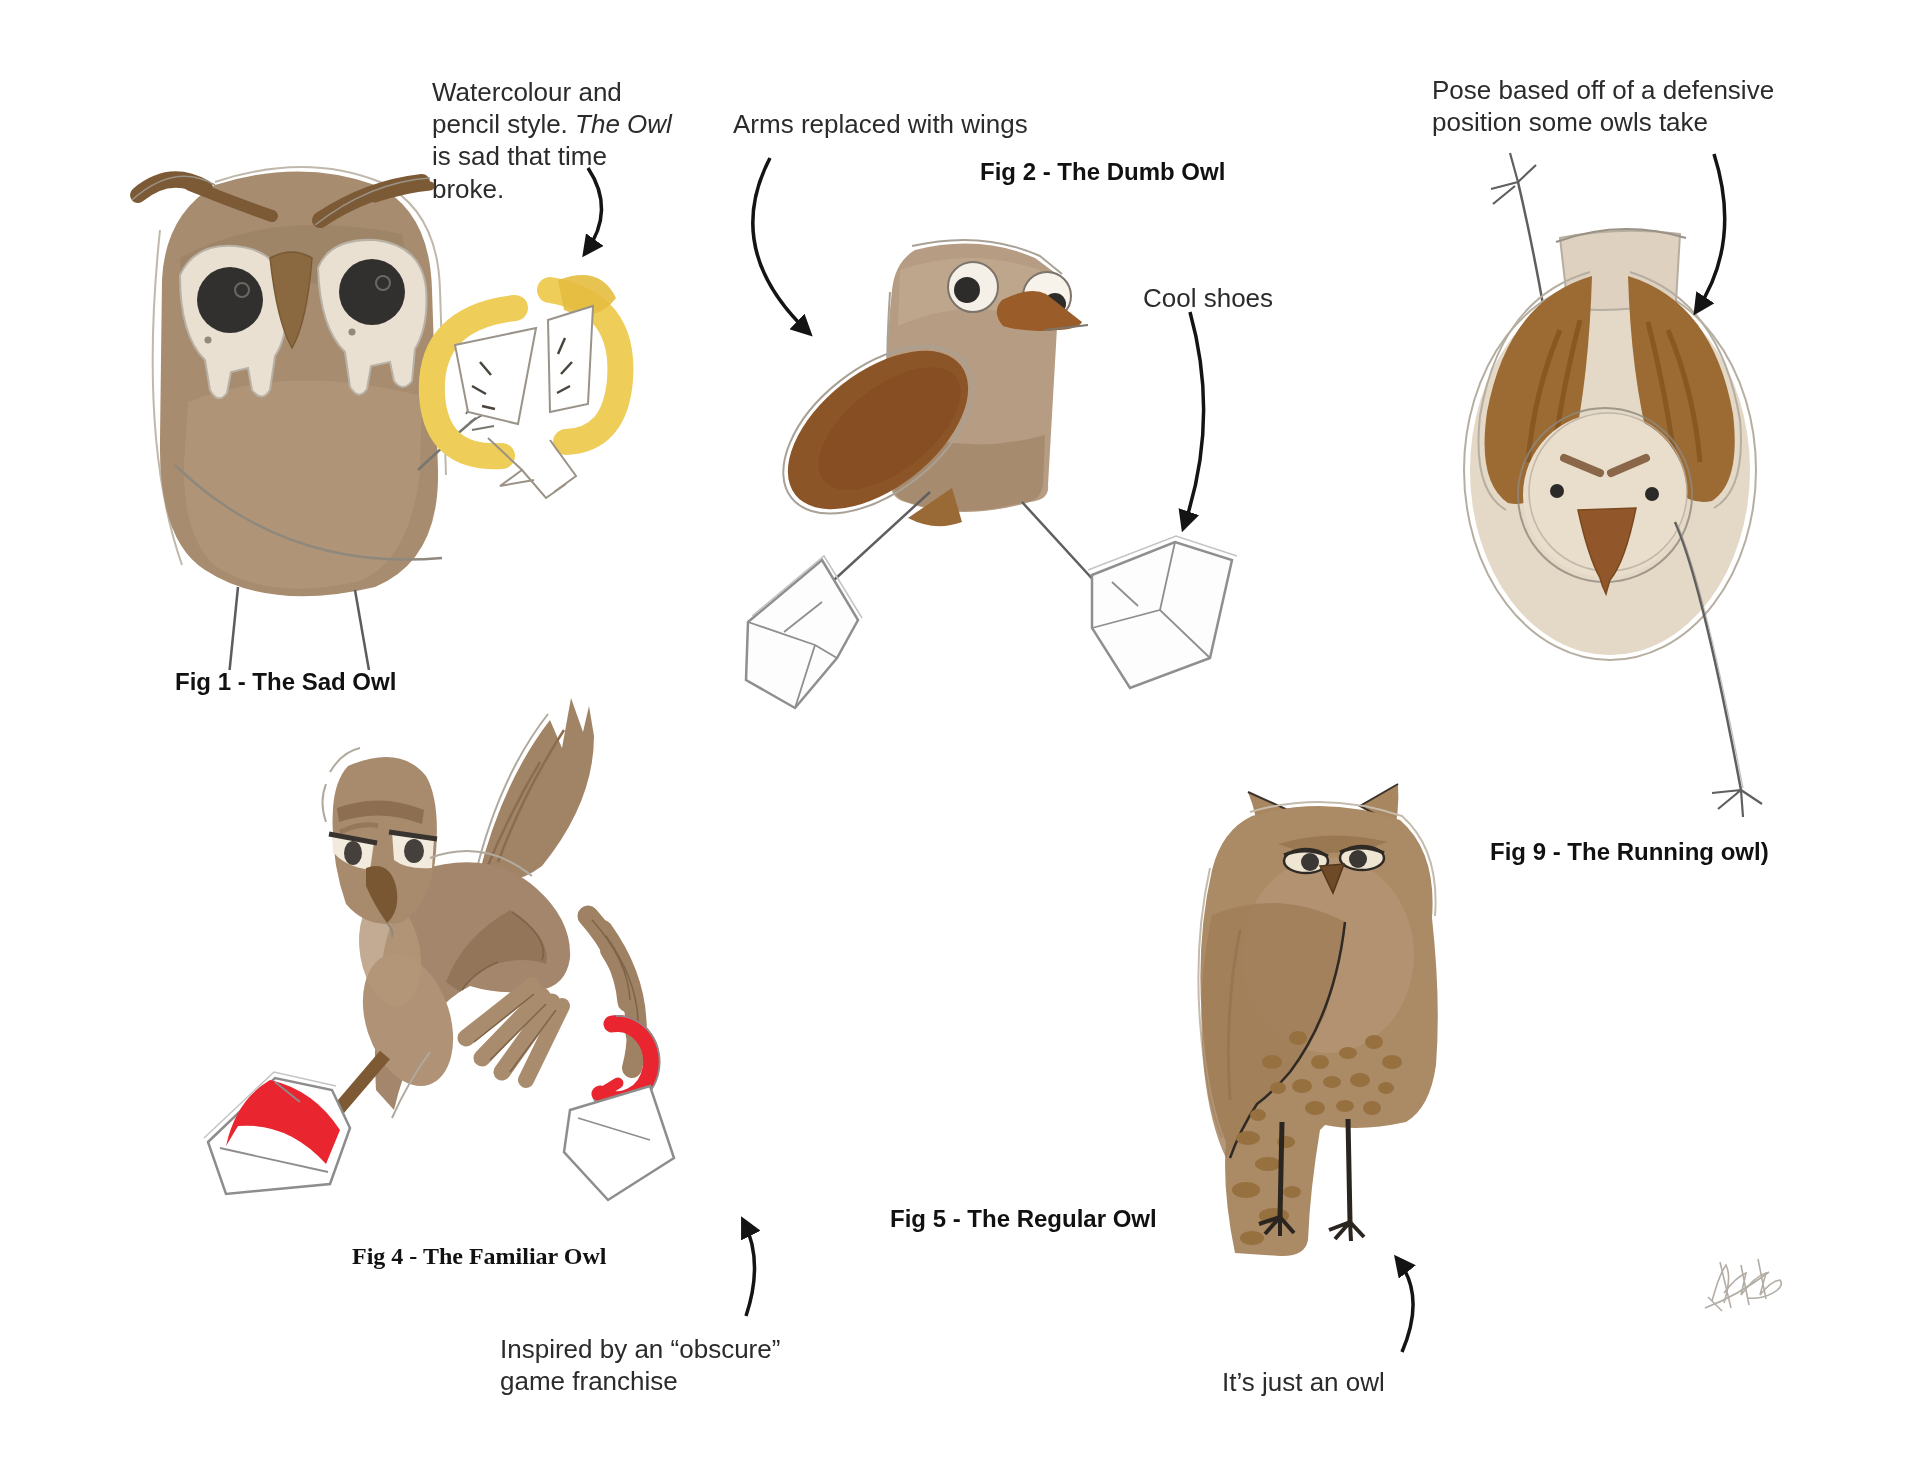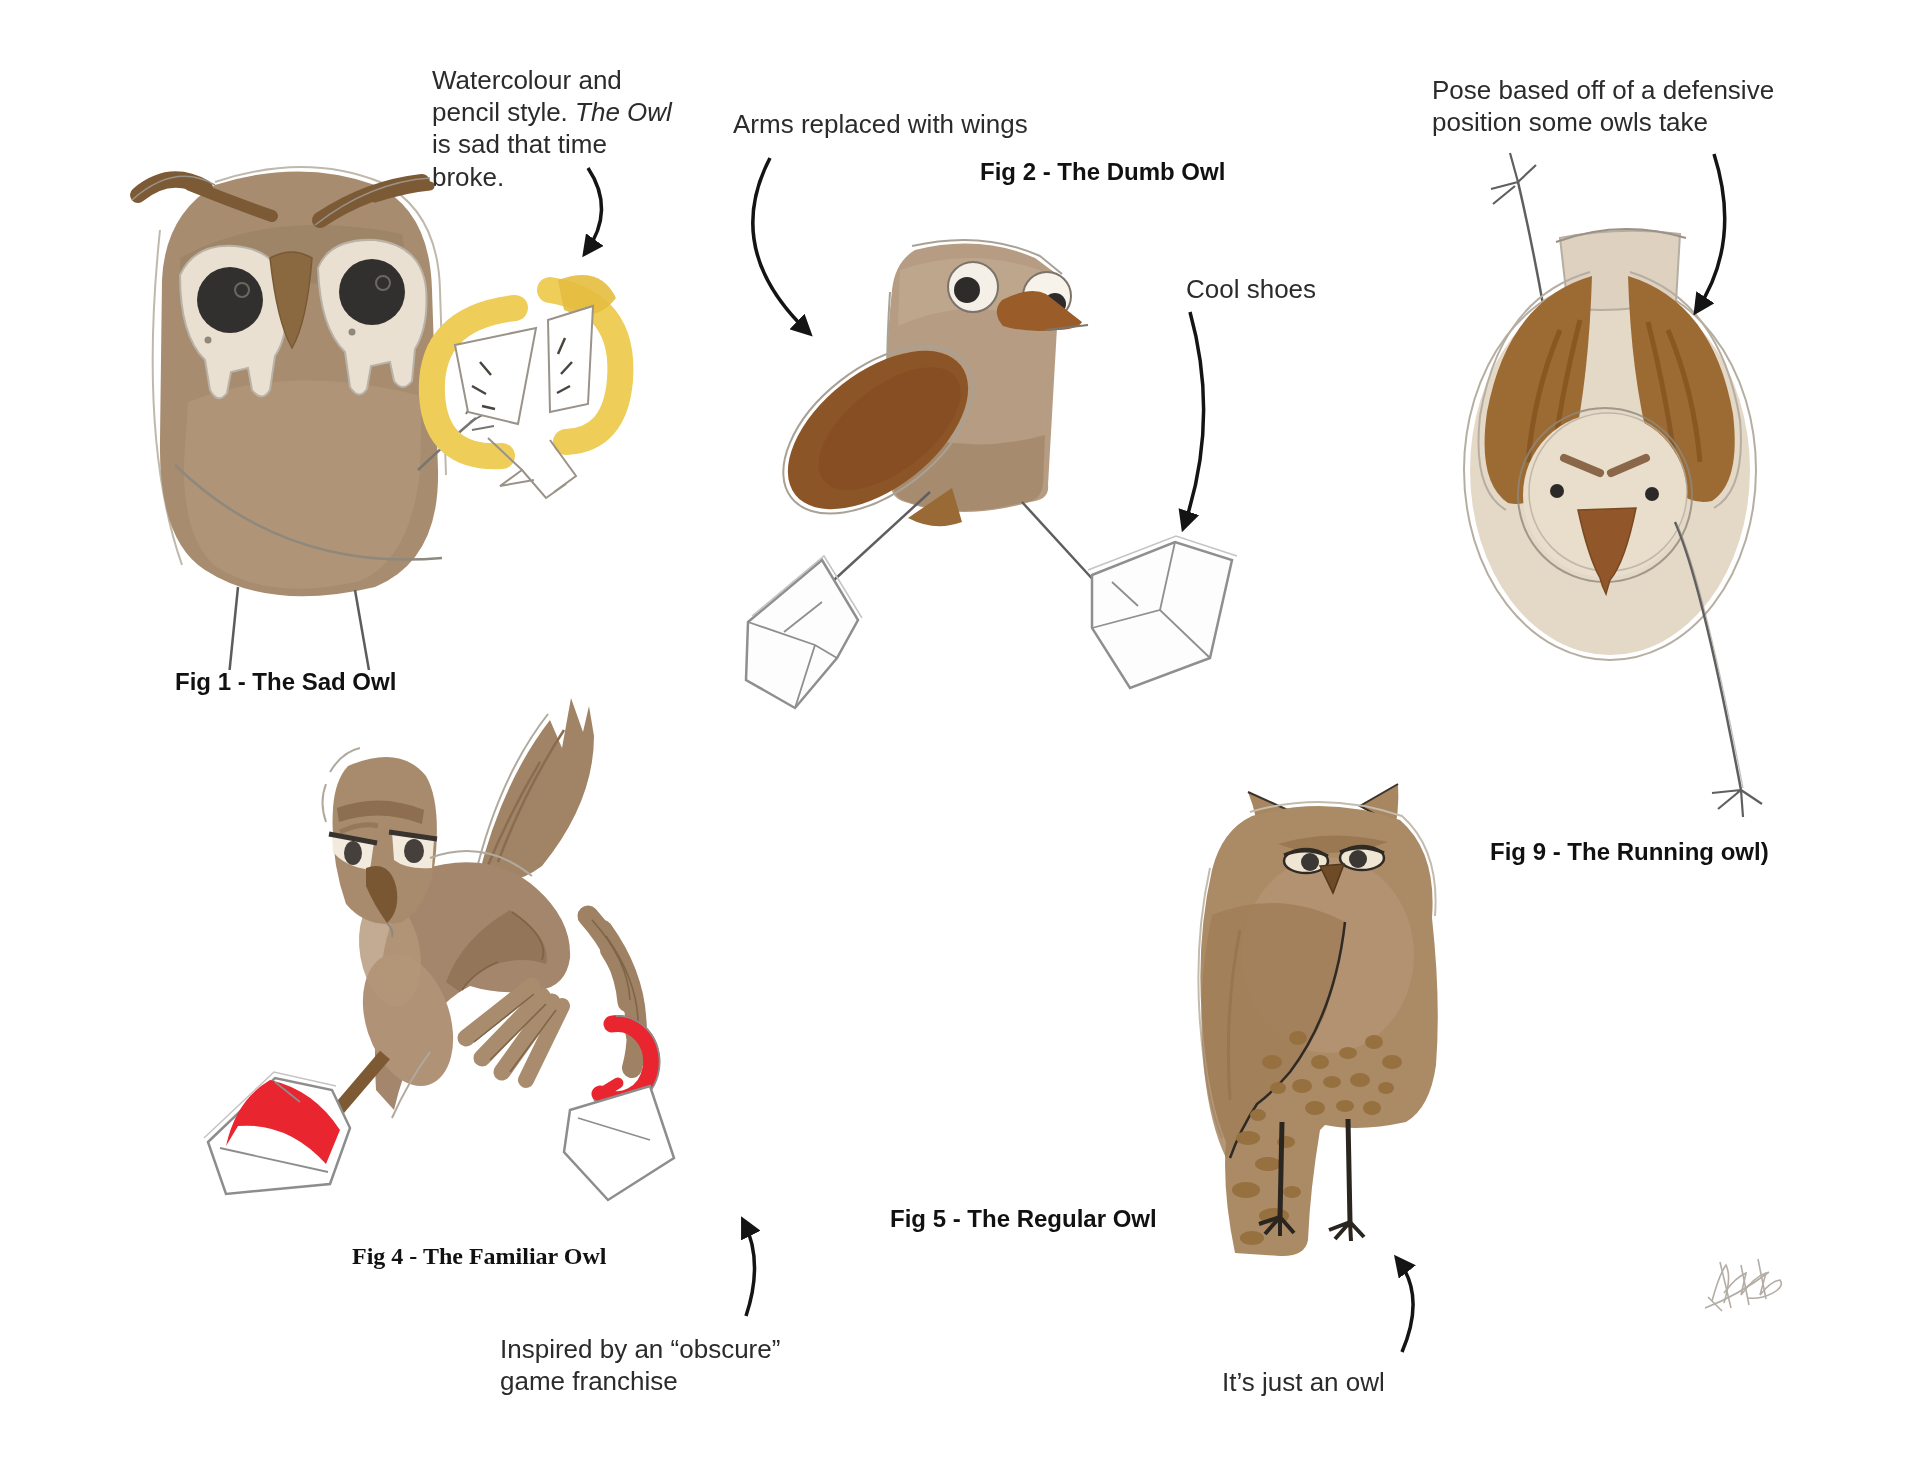--- a/index.html
+++ b/index.html
@@ -9,27 +9,27 @@
   .annotation{font-size:26px;line-height:1.24;color:#2b2b2b;}
   .caption{font-size:24px;font-weight:bold;color:#111111;white-space:nowrap;}
   .italic{font-style:italic;}
   svg{display:block;}
 </style>
 </head>
 <body>
 
 <div id="canvas">
 
-  <div class="abs annotation" style="left:432px;top:64px;width:252px;">
+  <div class="abs annotation" style="left:432px;top:76px;width:252px;">
     <span>Watercolour and pencil style. </span><span class="italic">The Owl</span><span> is sad that time broke.</span>
   </div>
 
   <div class="abs annotation" style="left:733px;top:108px;white-space:nowrap;">Arms replaced with wings</div>
 
-  <div class="abs annotation" style="left:1143px;top:273px;white-space:nowrap;margin-left:43px;">Cool shoes</div>
+  <div class="abs annotation" style="left:1143px;top:282px;white-space:nowrap;">Cool shoes</div>
 
   <div class="abs annotation" style="left:1432px;top:74px;width:392px;">Pose based off of a defensive position some owls take</div>
 
   <div class="abs annotation" style="left:483px;top:1333px;width:340px;margin-left:17px;">Inspired by an “obscure” game franchise</div>
 
   <div class="abs annotation" style="left:1222px;top:1366px;white-space:nowrap;text-align:center;">It’s just an owl</div>
 
   <div class="abs caption" style="left:175px;top:668px;">Fig 1 - The Sad Owl</div>
   <div class="abs caption" style="left:980px;top:158px;">Fig 2 - The Dumb Owl</div>
   <div class="abs caption" style="left:1490px;top:838px;">Fig 9 - The Running owl)</div>

